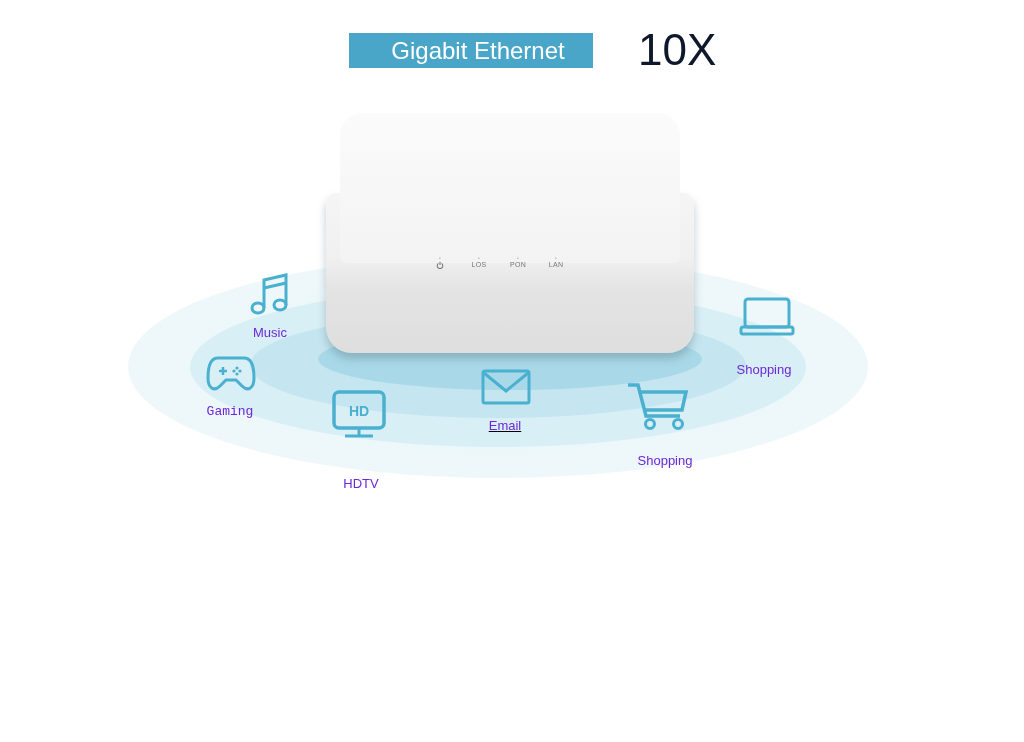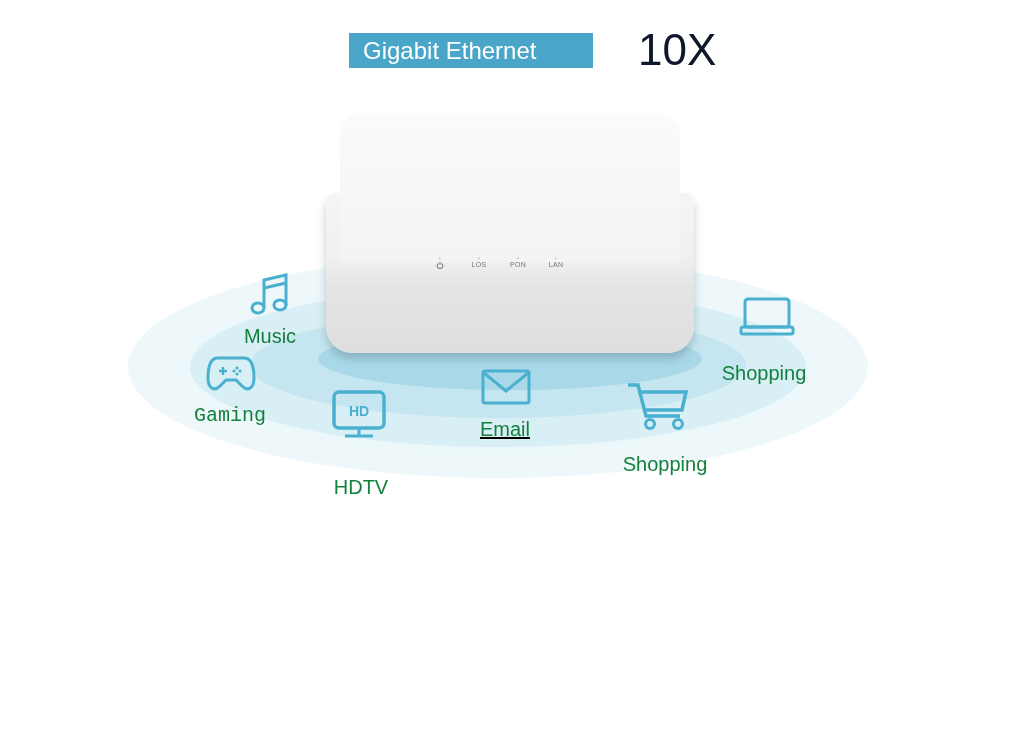--- a/index.html
+++ b/index.html
@@ -1,30 +1,30 @@
 <!DOCTYPE html>
 <html><head>
 <meta charset="utf-8">
 <style>
   html,body{margin:0;padding:0;background:#ffffff;}
   body{width:1024px;height:742px;position:relative;overflow:hidden;font-family:"Liberation Sans","DejaVu Sans",sans-serif;}
-  .header-badge{position:absolute;left:349px;top:33px;width:244px;height:35px;background:#4aa6c9;color:#fff;font-size:24px;line-height:35px;padding-left:14px;box-sizing:border-box;}
+  .header-badge{position:absolute;left:349px;top:33px;width:244px;height:35px;background:#4aa6c9;color:#fff;font-size:24px;line-height:35px;padding-left:14px;box-sizing:border-box;text-align:center;}
   .header-mult{position:absolute;left:638px;top:28px;font-size:44px;line-height:44px;color:#0f172a;}
   .ring{position:absolute;border-radius:50%;}
   .r1{left:128px;top:255px;width:740px;height:223px;background:radial-gradient(ellipse at center,#e9f6fa 0%,#eef8fb 70%,#f6fbfd 100%);}
   .r2{left:190px;top:287px;width:616px;height:160px;background:#d9eff6;}
   .r3{left:250px;top:312px;width:496px;height:106px;background:#c5e6f0;}
   .r4{left:318px;top:328px;width:384px;height:62px;background:#a9d9e8;}
   .device{position:absolute;left:322px;top:113px;width:378px;height:245px;}
   .dev-top{position:absolute;left:18px;top:0;width:340px;height:150px;background:linear-gradient(#fbfbfb,#f3f3f3);border-radius:22px 22px 6px 6px;}
   .dev-front{position:absolute;left:4px;top:80px;width:368px;height:160px;background:linear-gradient(#f5f5f5 0%,#f0f0f0 40%,#e4e4e4 60%,#dedede 100%);border-radius:10px 10px 26px 26px;box-shadow:0 6px 8px rgba(80,110,120,0.35);}
   .led{position:absolute;top:142px;font-size:7px;color:#777;letter-spacing:0.3px;text-align:center;width:30px;}
   .led .dot{display:block;font-size:6px;color:#bbb;line-height:6px;}
   .app{position:absolute;text-align:center;}
-  .app .lbl{font-size:20px;color:#15803d;display:block;}
+  .app .lbl{font-size:13px;color:#6d28d9;display:block;}
   .ico{position:absolute;}
 </style>
 </head>
 <body>
 
 <div class="header-badge">Gigabit Ethernet</div>
 <div class="header-mult">10X</div>
 
 <div class="ring r1"></div>
 <div class="ring r2"></div>

